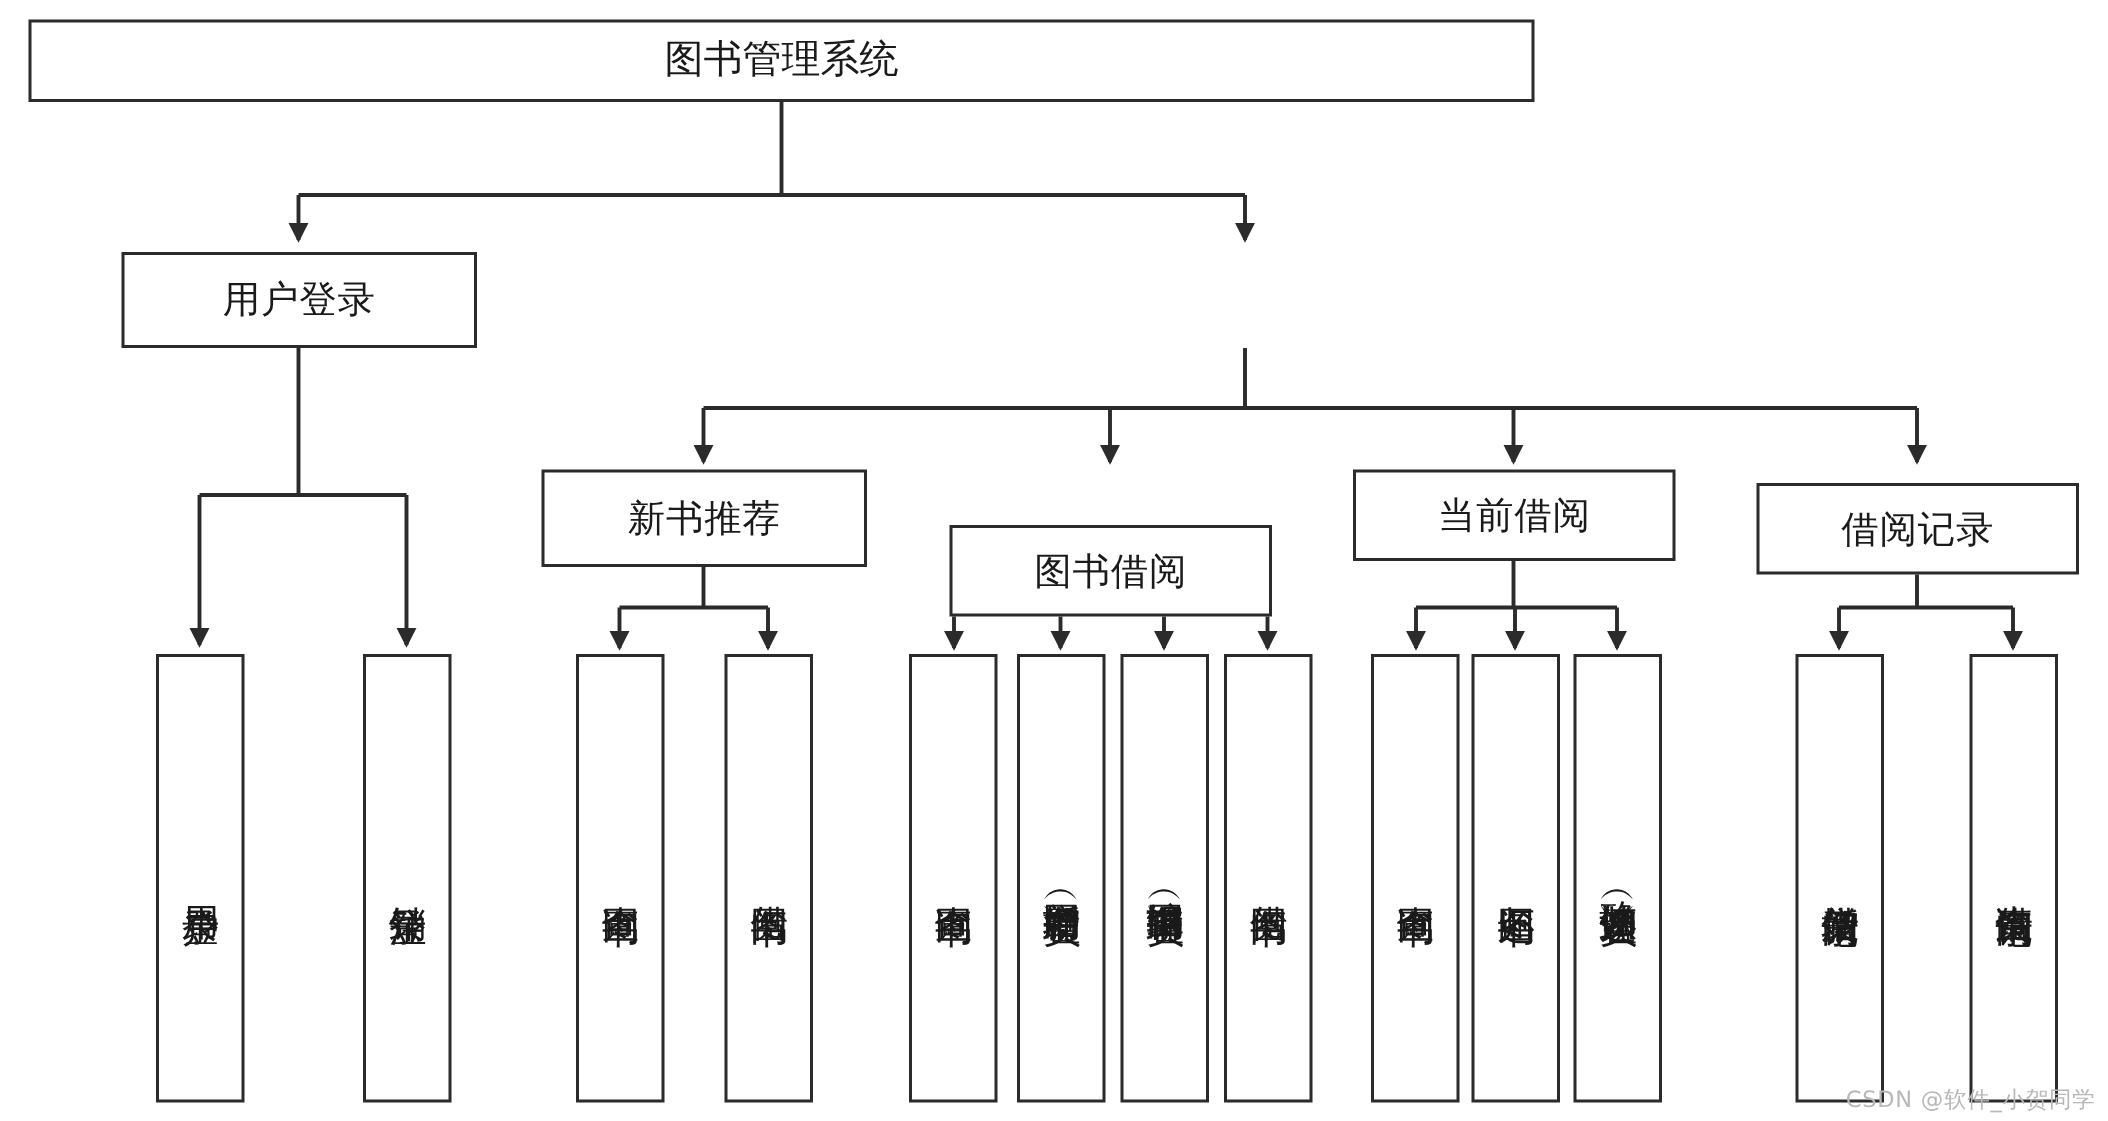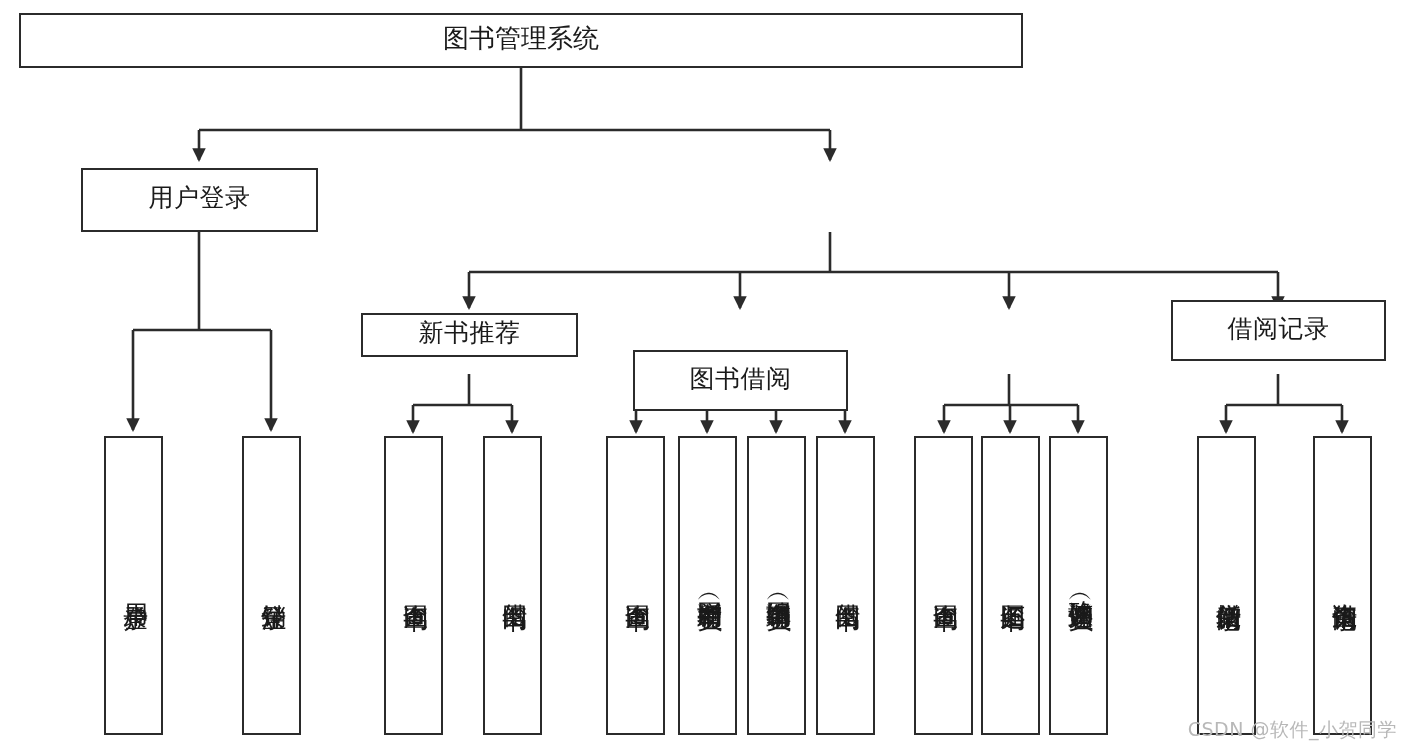--- a/index.html
+++ b/index.html
@@ -49,32 +49,31 @@
     text-orientation: upright;
     font-size: 25px;
     letter-spacing: 1px;
     align-items: center;
     justify-content: center;
     padding-top: 4px;
     padding-bottom: 4px;
   }
   .node .txt {
     display: block;
-    font-family: Liberation Mono, monospace;
   }
   .node.v .txt {
     writing-mode: vertical-rl;
     text-orientation: upright;
     white-space: nowrap;
   }
   #watermark {
     position: absolute;
     right: 8px;
     bottom: 4px;
-    font-size: 19px;
+    font-size: 15px;
     color: #b8b8b8;
     letter-spacing: 0.5px;
     white-space: nowrap;
     font-family: "DejaVu Sans", "Liberation Sans", sans-serif;
   }
 </style>
 </head>
 <body>
 
 <div id="canvas">
@@ -130,27 +129,30 @@
   </svg>
 
   <div class="node root" style="left:19px; top:13px; width:1004px; height:55px;">
     <span class="txt">图书管理系统</span>
   </div>
 
   <div class="node h" style="left:81px; top:168px; width:237px; height:64px;">
     <span class="txt">用户登录</span>
   </div>
 
-  <div class="node h" style="left:361px; top:313px; width:217px; height:44px;">
+  <div class="node h" style="left:361px; top:313px; width:217px; height:65px;">
     <span class="txt">新书推荐</span>
   </div>
   <div class="node h" style="left:633px; top:313px; width:215px; height:61px;margin-top:37px;">
     <span class="txt">图书借阅</span>
   </div>
-  <div class="node h" style="left:1171px; top:300px; width:215px; height:61px;">
+  <div class="node h" style="left:902px; top:313px; width:215px; height:61px;">
+    <span class="txt">当前借阅</span>
+  </div>
+  <div class="node h" style="left:1171px; top:322px; width:215px; height:61px;">
     <span class="txt">借阅记录</span>
   </div>
 
   <div class="node v" style="left:104px; top:436px; width:59px; height:299px;">
     <span class="txt">用户登录</span>
   </div>
   <div class="node v" style="left:242px; top:436px; width:59px; height:299px;">
     <span class="txt">注销登录</span>
   </div>
 

